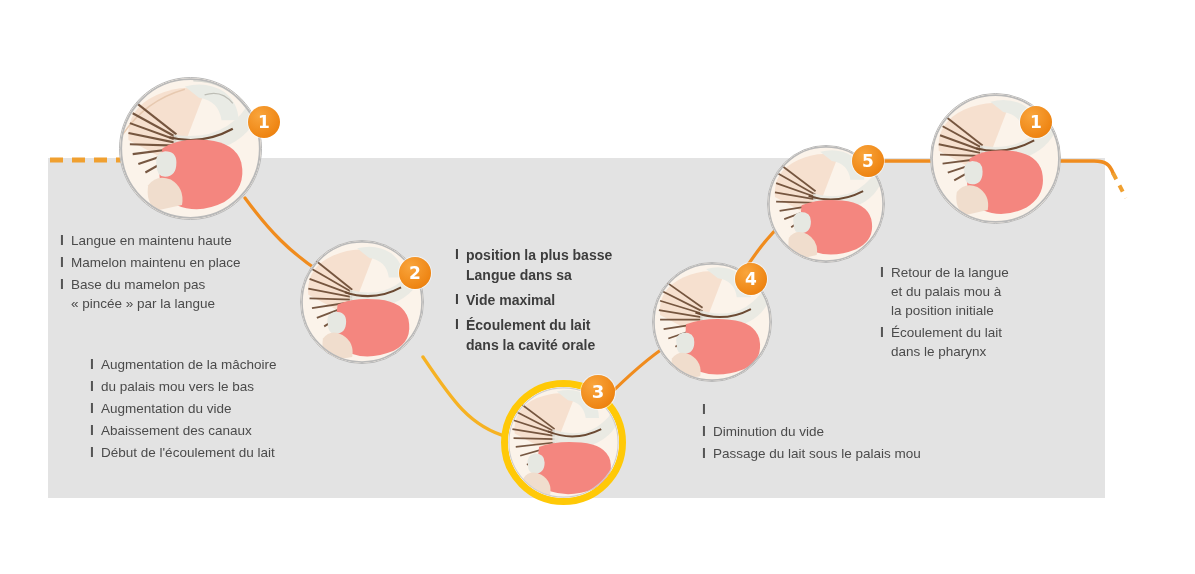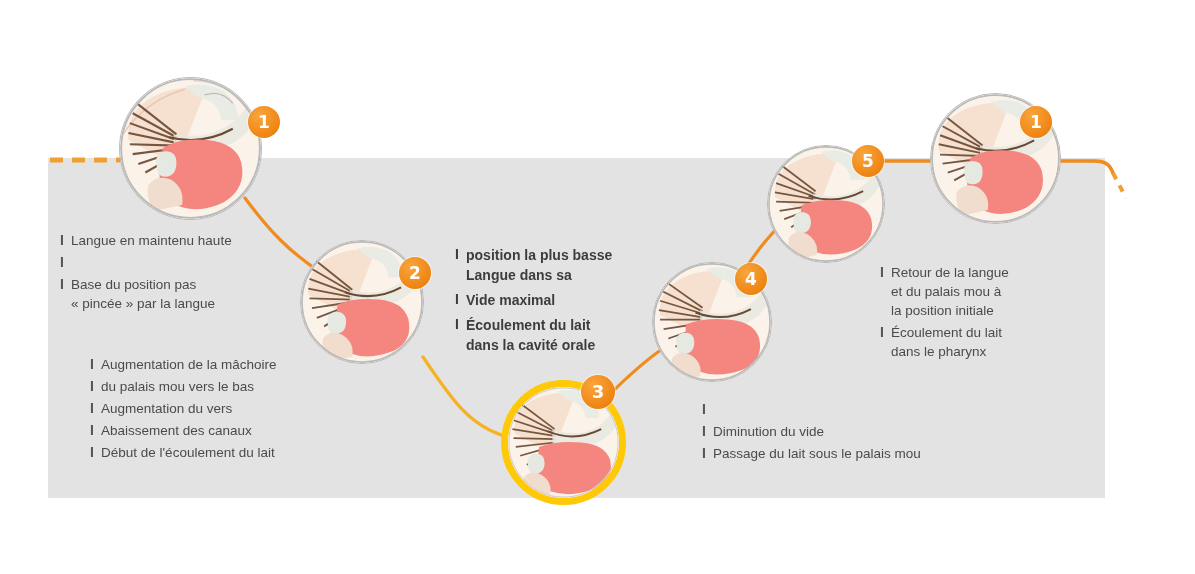--- a/index.html
+++ b/index.html
@@ -281,45 +281,46 @@
   </div>
 
   <div class="txtblock" style="left:60px;top:231px;">
     <div class="line">
       <span class="bullet">I</span>
       <span class="body"><span>Langue en maintenu haute</span></span>
     </div>
     <div class="line">
       <span class="bullet">I</span>
       <span class="body">
-      </span>
-    </div>
-    <div class="line">
-      <span class="bullet">I</span>
-      <span class="body">
-        <span class="sub">Base du position pas</span>
+        <span class="sub">Mamelon maintenu en place</span>
+      </span>
+    </div>
+    <div class="line">
+      <span class="bullet">I</span>
+      <span class="body">
+        <span class="sub">Base du mamelon pas</span>
         <span class="sub">« pincée » par la langue</span>
       </span>
     </div>
   </div>
 
   <div class="txtblock" style="left:90px;top:355px;">
     <div class="line">
       <span class="bullet">I</span>
       <span class="body"><span>Augmentation de la mâchoire</span></span>
     </div>
     <div class="line">
       <span class="bullet">I</span>
       <span class="body">
         <span class="sub">du palais mou vers le bas</span>
       </span>
     </div>
     <div class="line">
       <span class="bullet">I</span>
-      <span class="body"><span>Augmentation du vers</span></span>
+      <span class="body"><span>Augmentation du vide</span></span>
     </div>
     <div class="line">
       <span class="bullet">I</span>
       <span class="body"><span>Abaissement des canaux</span></span>
     </div>
     <div class="line">
       <span class="bullet">I</span>
       <span class="body"><span>Début de l'écoulement du lait</span></span>
     </div>
   </div>

